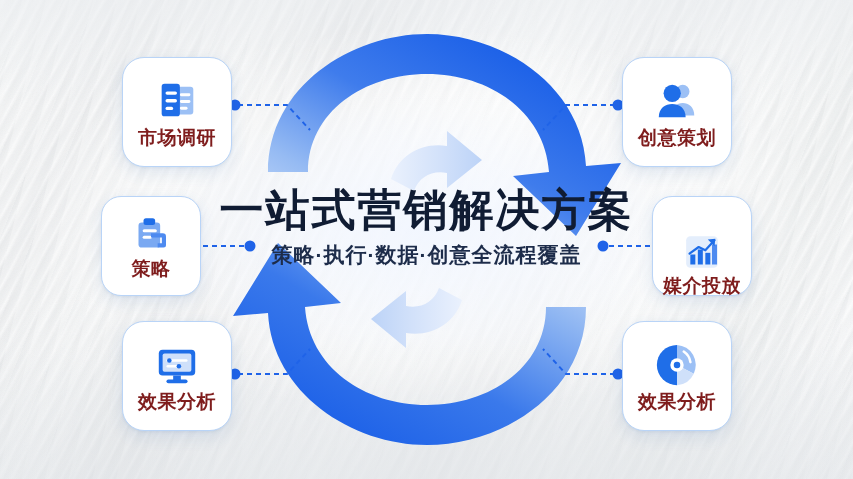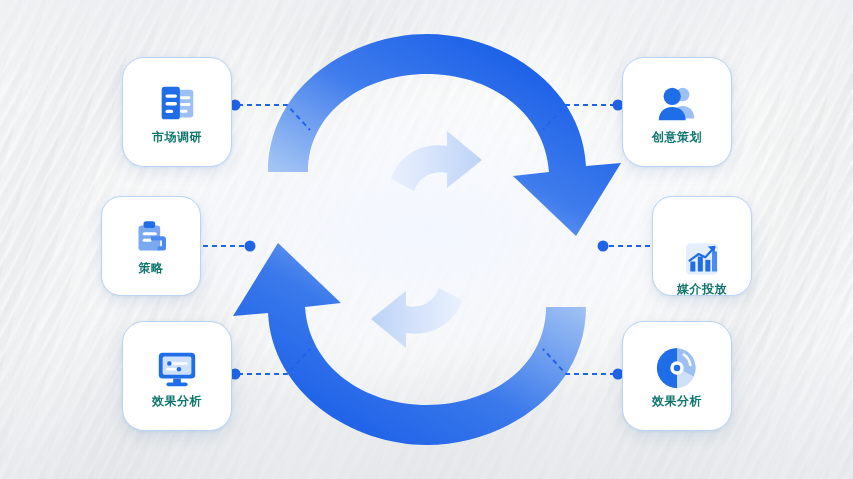--- a/index.html
+++ b/index.html
@@ -106,23 +106,23 @@
   }
   .card .c-icon {
     width: 46px;
     height: 46px;
     display: flex;
     align-items: center;
     justify-content: center;
     margin-bottom: 4px;
   }
   .card .c-label {
-    font-size: 12px;
+    font-size: 19px;
     font-weight: 700;
-    color: #0f766e;
+    color: #7f1d1d;
     letter-spacing: .5px;
     line-height: 1;
     white-space: nowrap;
   }
 
   .card.big  { width: 110px; height: 110px; }
   .card.mid  { width: 100px; height: 100px; border-radius: 20px; }
   .card.mid .c-icon { width: 40px; height: 40px; }
 
   #card-tl { left: 122px; top: 57px; }
@@ -344,14 +344,18 @@
         <path d="M24 24 L41.5 33 A21 21 0 0 1 24 45 Z" fill="#cfe0fa"></path>
         <path d="M24 24 L24 45 A21 21 0 1 1 24 3 Z" fill="#1f6ee8"></path>
         <circle cx="24" cy="24" r="7" fill="#ffffff"></circle>
         <circle cx="24" cy="24" r="3.4" fill="#1f6ee8"></circle>
         <path d="M31 10 A16 16 0 0 1 38 21" stroke="#ffffff" stroke-width="2.6" fill="none" stroke-linecap="round"></path>
       </svg>
     </div>
     <div class="c-label">效果分析</div>
   </div>
 
+  <div id="center-text">
+    <div id="title-main">一站式营销解决方案</div>
+    <div id="title-sub">策略·执行·数据·创意全流程覆盖</div>
+  </div>
 
 </div>
 
 </body></html>

